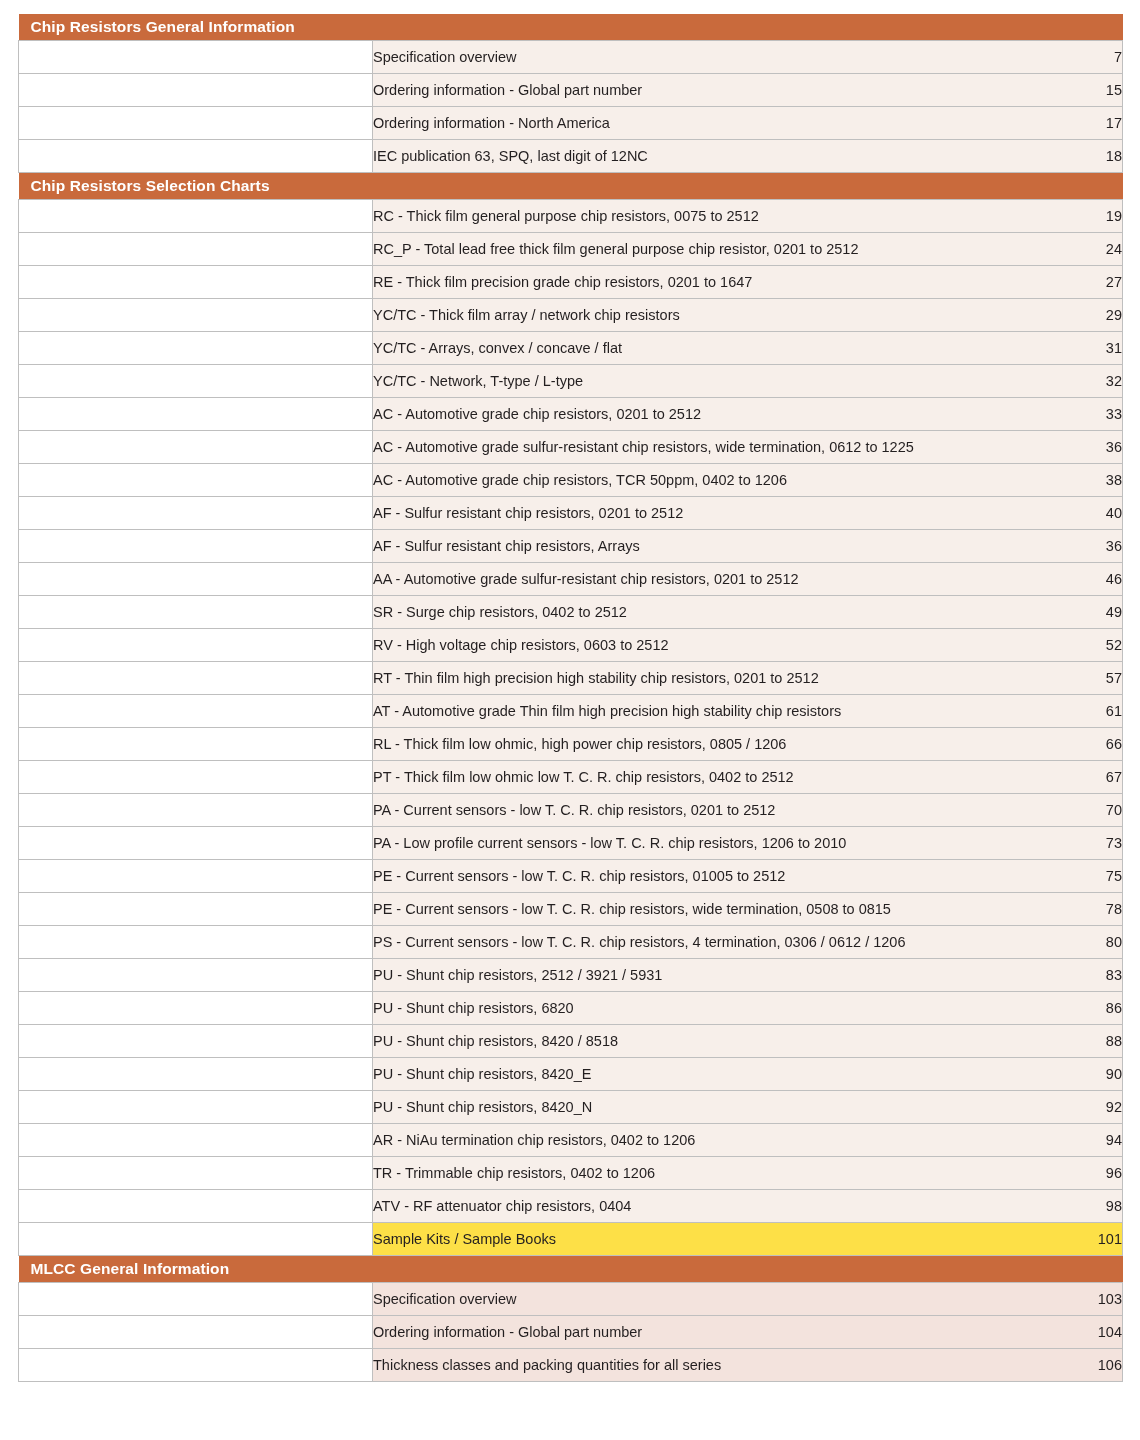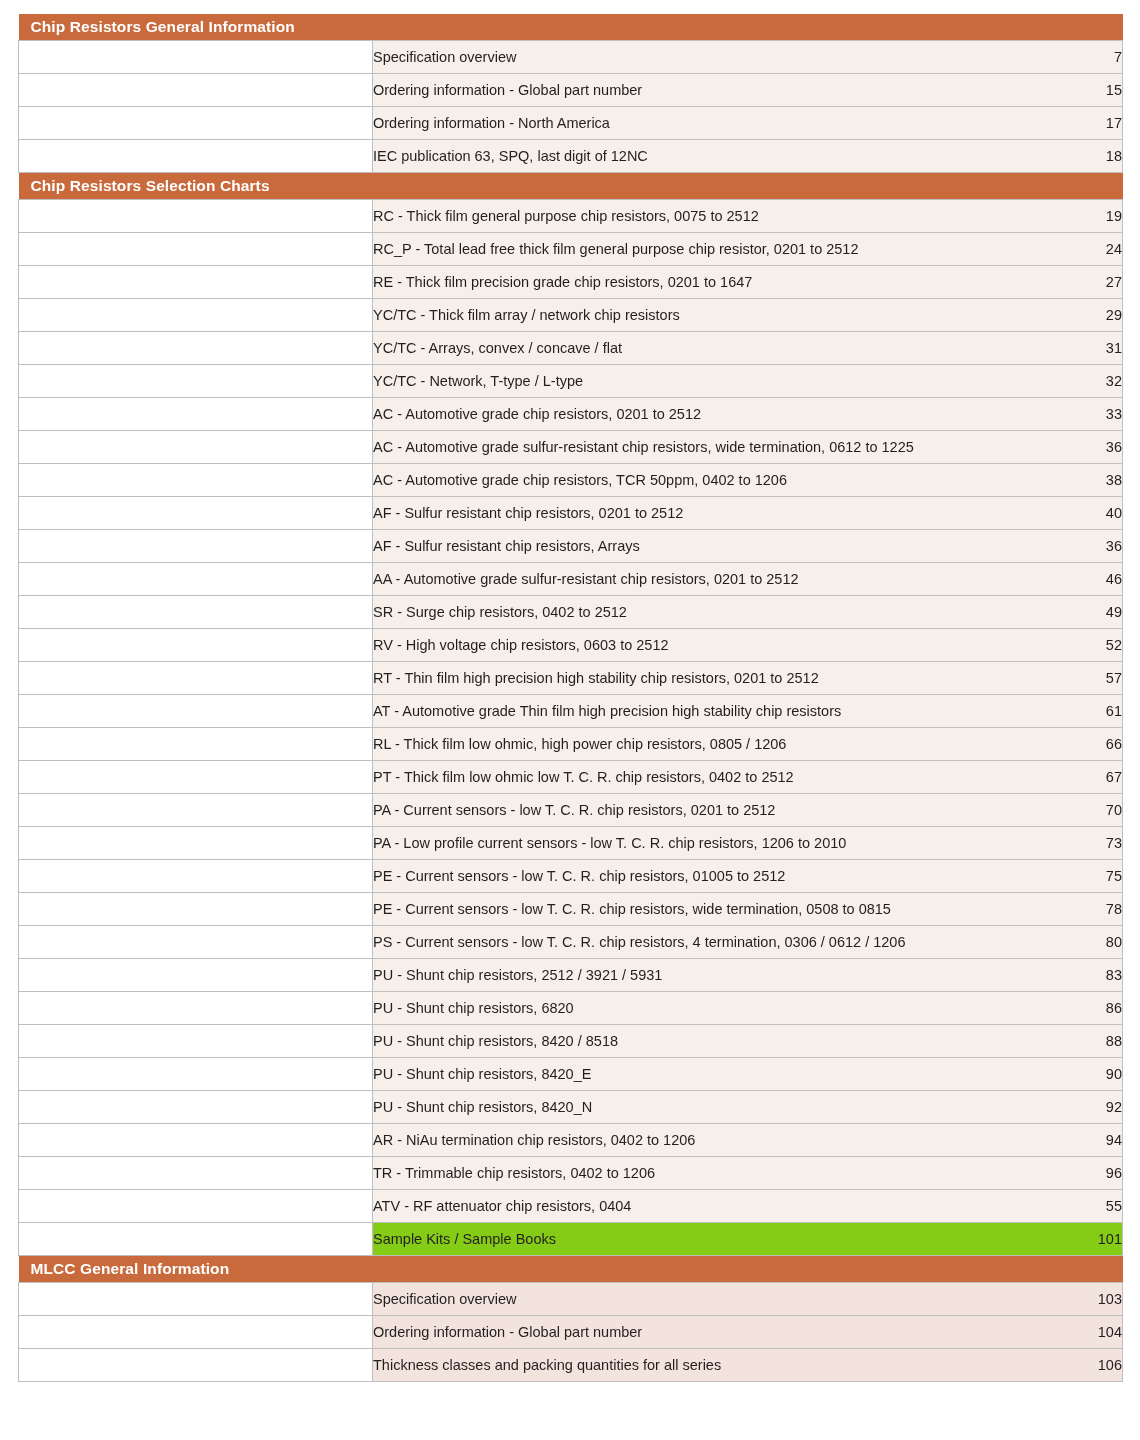--- a/index.html
+++ b/index.html
@@ -81,21 +81,21 @@
   }
 
   
   tr.tint-cream td.cell-title,
   tr.tint-cream td.cell-page  { background: #f7efea; }
 
   tr.tint-pink td.cell-title,
   tr.tint-pink td.cell-page   { background: #f3e3dd; }
 
   tr.tint-salmon td.cell-title,
-  tr.tint-salmon td.cell-page { background: #84cc16; }
+  tr.tint-salmon td.cell-page { background: #fde047; }
 
   
   tr.entry-row + tr.entry-row > td { border-top: none; }
 </style>
 </head>
 <body>
 
 <div id="toc-root">
   <table class="toc">
     <colgroup>
@@ -276,21 +276,21 @@
           <td class="cell-page">94</td>
         </tr>
         <tr class="entry-row tint-cream">
           <td class="cell-left">&nbsp;</td>
           <td class="cell-title">TR - Trimmable chip resistors, 0402 to 1206</td>
           <td class="cell-page">96</td>
         </tr>
         <tr class="entry-row tint-cream">
           <td class="cell-left">&nbsp;</td>
           <td class="cell-title">ATV - RF attenuator chip resistors, 0404</td>
-          <td class="cell-page">55</td>
+          <td class="cell-page">98</td>
         </tr>
         <tr class="entry-row tint-salmon">
           <td class="cell-left">&nbsp;</td>
           <td class="cell-title">Sample Kits / Sample Books</td>
           <td class="cell-page">101</td>
         </tr>
         <tr class="section-row">
           <td class="sec-label" colspan="3">MLCC General Information</td>
         </tr>
         <tr class="entry-row tint-pink">

